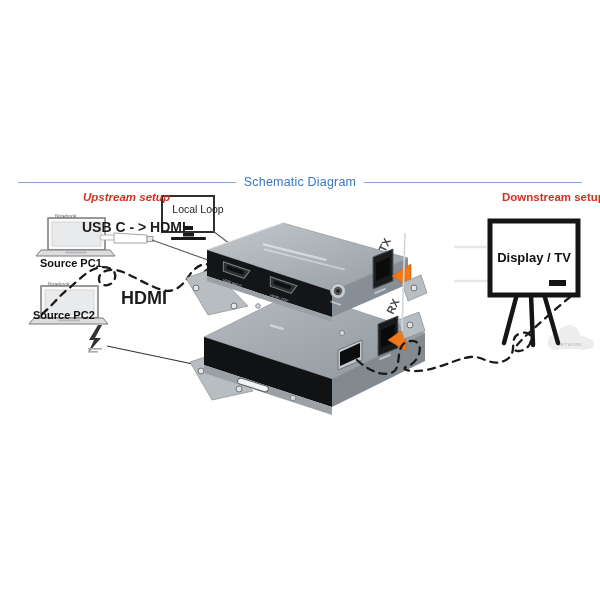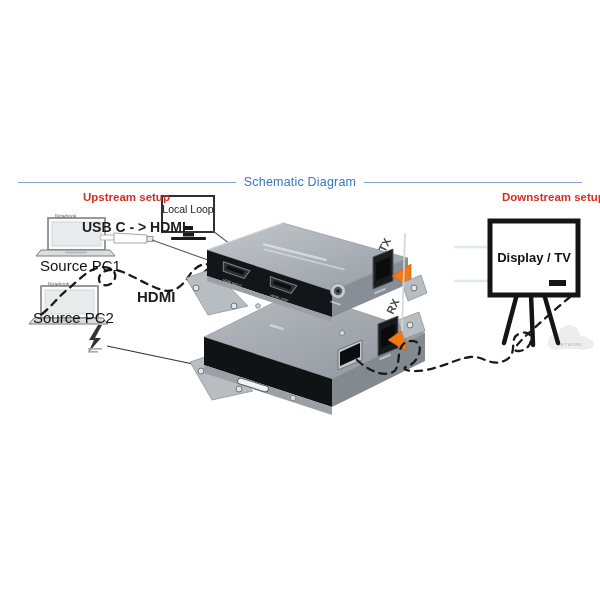--- a/index.html
+++ b/index.html
@@ -5,22 +5,22 @@
   html,body{margin:0;padding:0;background:#fff;}
   #stage{position:relative;width:600px;height:600px;background:#ffffff;overflow:hidden;
          font-family:"Liberation Sans","DejaVu Sans",sans-serif;}
   #stage svg{position:absolute;left:0;top:0;}
   .ovl{position:absolute;white-space:nowrap;}
   .title-row{left:18px;top:175px;width:564px;display:flex;align-items:center;gap:8px;}
   .title-rule{flex:1;height:1px;background:var(--title-blue,#3a76c2);opacity:.65;}
   .title-text{color:var(--title-blue,#3a76c2);font-size:12.5px;letter-spacing:.2px;}
   .section-label{color:var(--section-red,#d43026);font-size:11.5px;font-weight:600;}
   .plain-label{color:#1c1c1c;font-size:11px;font-weight:600;}
-  .pc-name{color:#111;font-size:15px;font-weight:400;}
-  .local-loop-label{left:162px;top:203px;width:52px;text-align:center;color:#1d1d1d;font-size:10.5px;}
+  .pc-name{color:#111;font-size:11px;font-weight:700;}
+  .local-loop-label{left:172px;top:203px;width:52px;text-align:center;color:#1d1d1d;font-size:10.5px;}
   .display-label{left:490px;top:250px;width:88px;text-align:center;color:#111;
                  font-size:13px;font-weight:700;}
   text{font-family:"Liberation Sans","DejaVu Sans",sans-serif;}
 </style>
 </head>
 <body>
 
 <div id="stage">
 
 <svg width="600" height="600" viewBox="0 0 600 600">
@@ -183,26 +183,26 @@
            C 520,352 506,336 522,333 C 536,330 533,350 519,351 C 509,352 520,341 531,331
            C 543,320 558,307 570,297" fill="none" stroke="#1a1a1a" stroke-width="2.3" stroke-dasharray="7 6" stroke-linecap="round"></path>
 </svg>
 
 <div class="ovl title-row">
   <div class="title-rule"></div>
   <div class="title-text">Schematic Diagram</div>
   <div class="title-rule"></div>
 </div>
 
-<div class="ovl section-label" style="left:83px;top:191px;">Upstream setup</div>
+<div class="ovl section-label" style="left:83px;top:191px;font-style:italic;">Upstream setup</div>
 <div class="ovl section-label" style="left:502px;top:191px;">Downstream setup</div>
 
 <div class="ovl local-loop-label">Local Loop</div>
 
 <div class="ovl plain-label" style="left:82px;top:219px;font-size:14px;">USB C - &gt; HDMI</div>
-<div class="ovl plain-label" style="left:130px;top:288px;font-size:15px;padding-left:7px;">HDMI</div>
+<div class="ovl plain-label" style="left:114px;top:288px;font-size:18px;padding-left:7px;">HDMI</div>
 
 <div class="ovl pc-name" style="left:40px;top:257px;">Source PC1</div>
 <div class="ovl pc-name" style="left:33px;top:309px;">Source PC2</div>
 
 <div class="ovl display-label">Display / TV</div>
 
 </div>
 
 </body></html>

